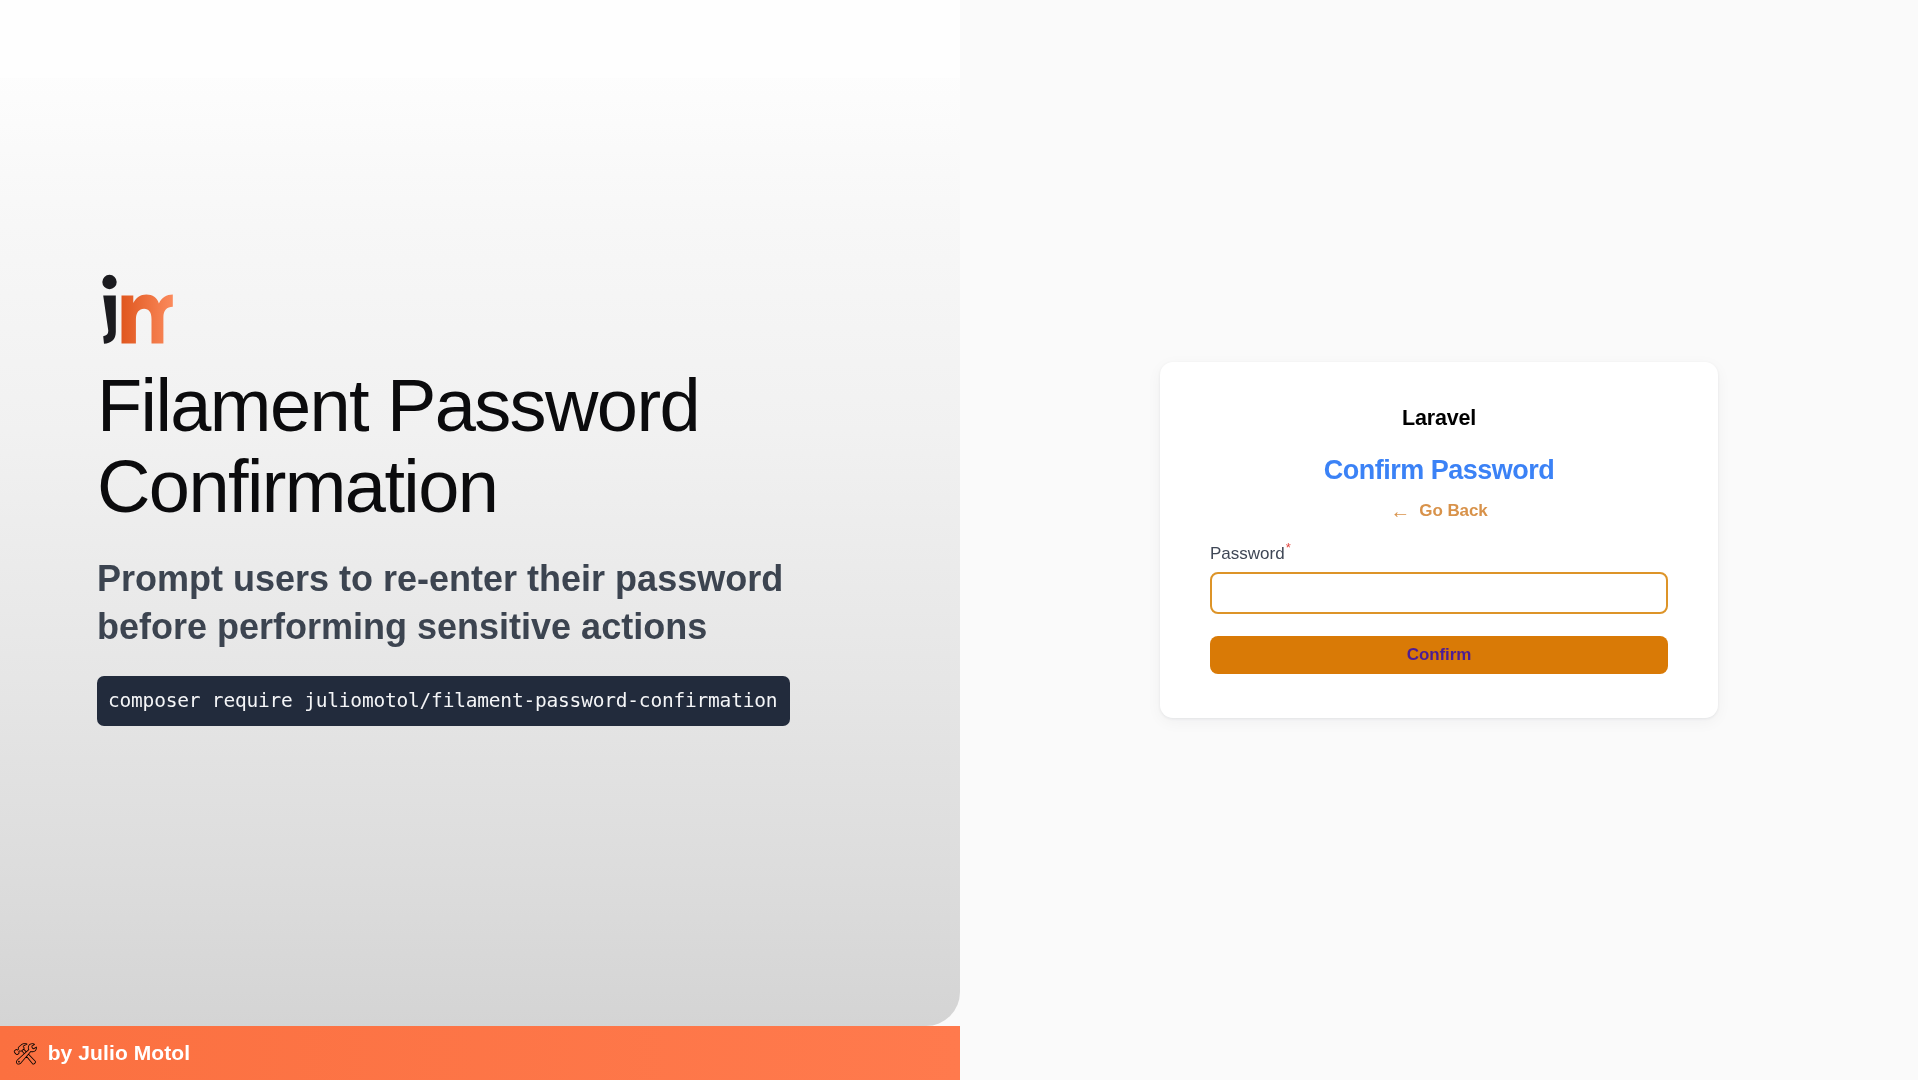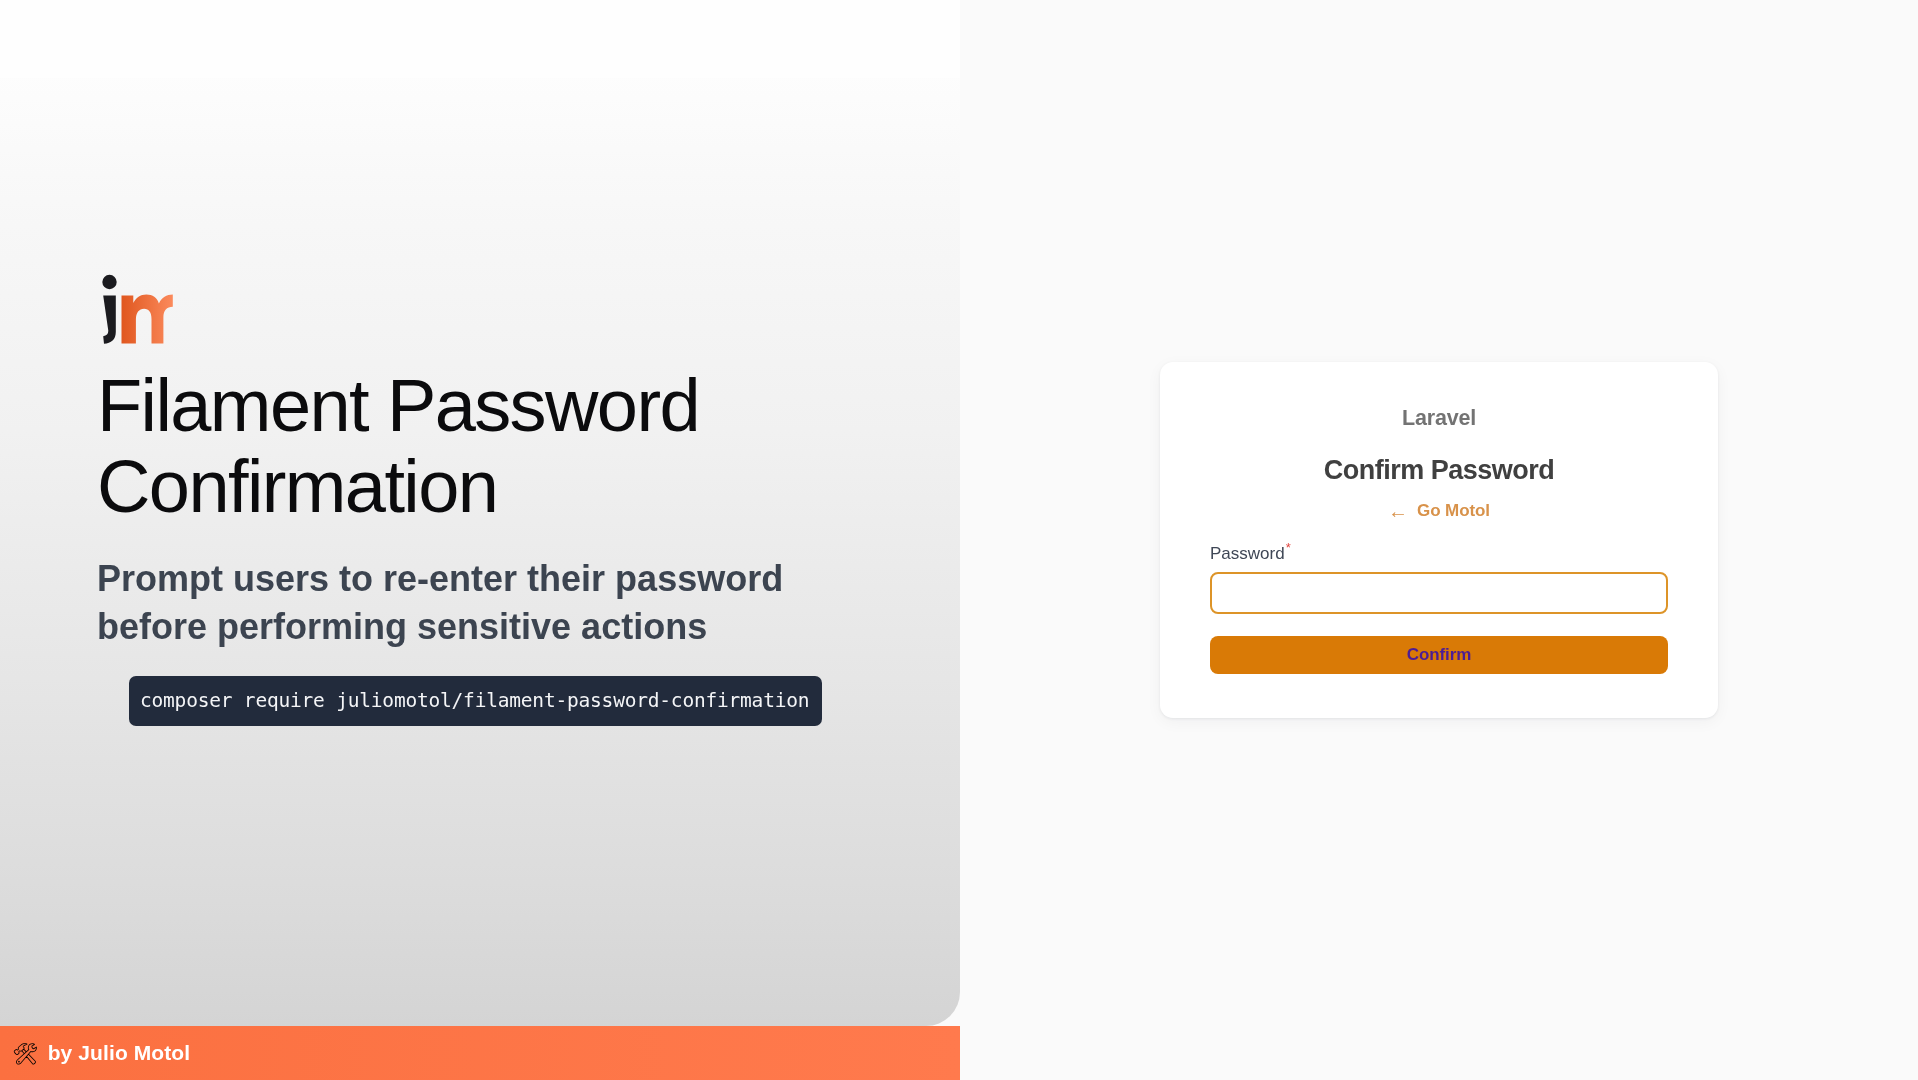--- a/index.html
+++ b/index.html
@@ -98,21 +98,20 @@
     margin-top: 26px;
     display: inline-block;
     background: #222b3c;
     color: #f4f5f7;
     border-radius: 7px;
     padding: 13px 13px 14px 11px;
     font-family: "DejaVu Sans Mono", "Liberation Mono", monospace;
     font-size: 19.5px;
     letter-spacing: -0.2px;
     white-space: nowrap;
-    margin-left: 32px;
   }
 
   .left-footer {
     position: absolute;
     left: 0;
     bottom: 0;
     width: 960px;
     height: 54px;
     background: linear-gradient(to right, #fb7040, #ff7a4d);
     display: flex;
@@ -153,29 +152,29 @@
     border-radius: 13px;
     box-shadow: 0 1px 3px rgba(15,23,42,0.07),
                 0 4px 16px rgba(15,23,42,0.045);
     padding: 44px 50px 44px 50px;
   }
 
   .brand-name {
     text-align: center;
     font-size: 21.5px;
     font-weight: 700;
-    color: #737373;
+    color: #000000;
     letter-spacing: -0.2px;
   }
 
   .card-heading {
     text-align: center;
     font-size: 27px;
     font-weight: 700;
-    color: #404040;
+    color: #3b82f6;
     letter-spacing: -0.5px;
     margin-top: 24px;
   }
 
   .go-back-row {
     margin-top: 15px;
     display: flex;
     align-items: center;
     justify-content: center;
     gap: 9px;
@@ -289,21 +288,21 @@
   <div class="right-pane">
 
     <div class="auth-card">
 
       <div class="brand-name">Laravel</div>
 
       <div class="card-heading">Confirm Password</div>
 
       <a class="go-back-row">
         <span class="go-back-arrow">←</span>
-        <span class="go-back-label">Go Motol</span>
+        <span class="go-back-label">Go Back</span>
       </a>
 
       <div class="field-block">
         <label class="field-label">
           <span>Password</span><span class="req-star">*</span>
         </label>
         <input class="password-input" type="password" autofocus="" placeholder="" style="">
       </div>
 
       <button class="confirm-button">Confirm</button>

